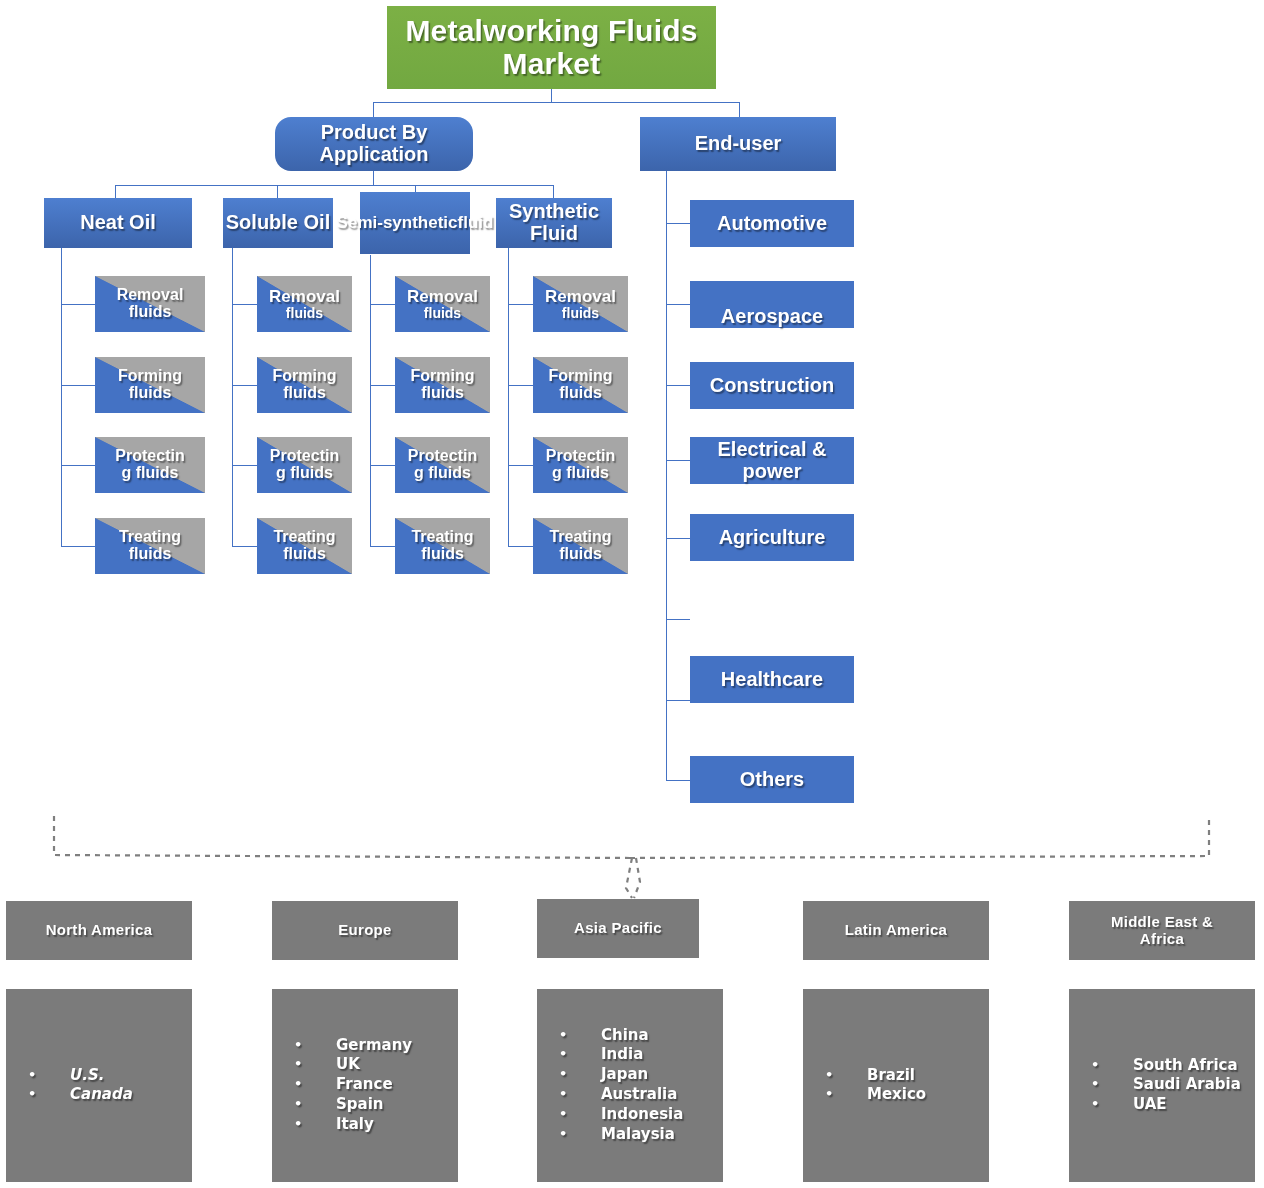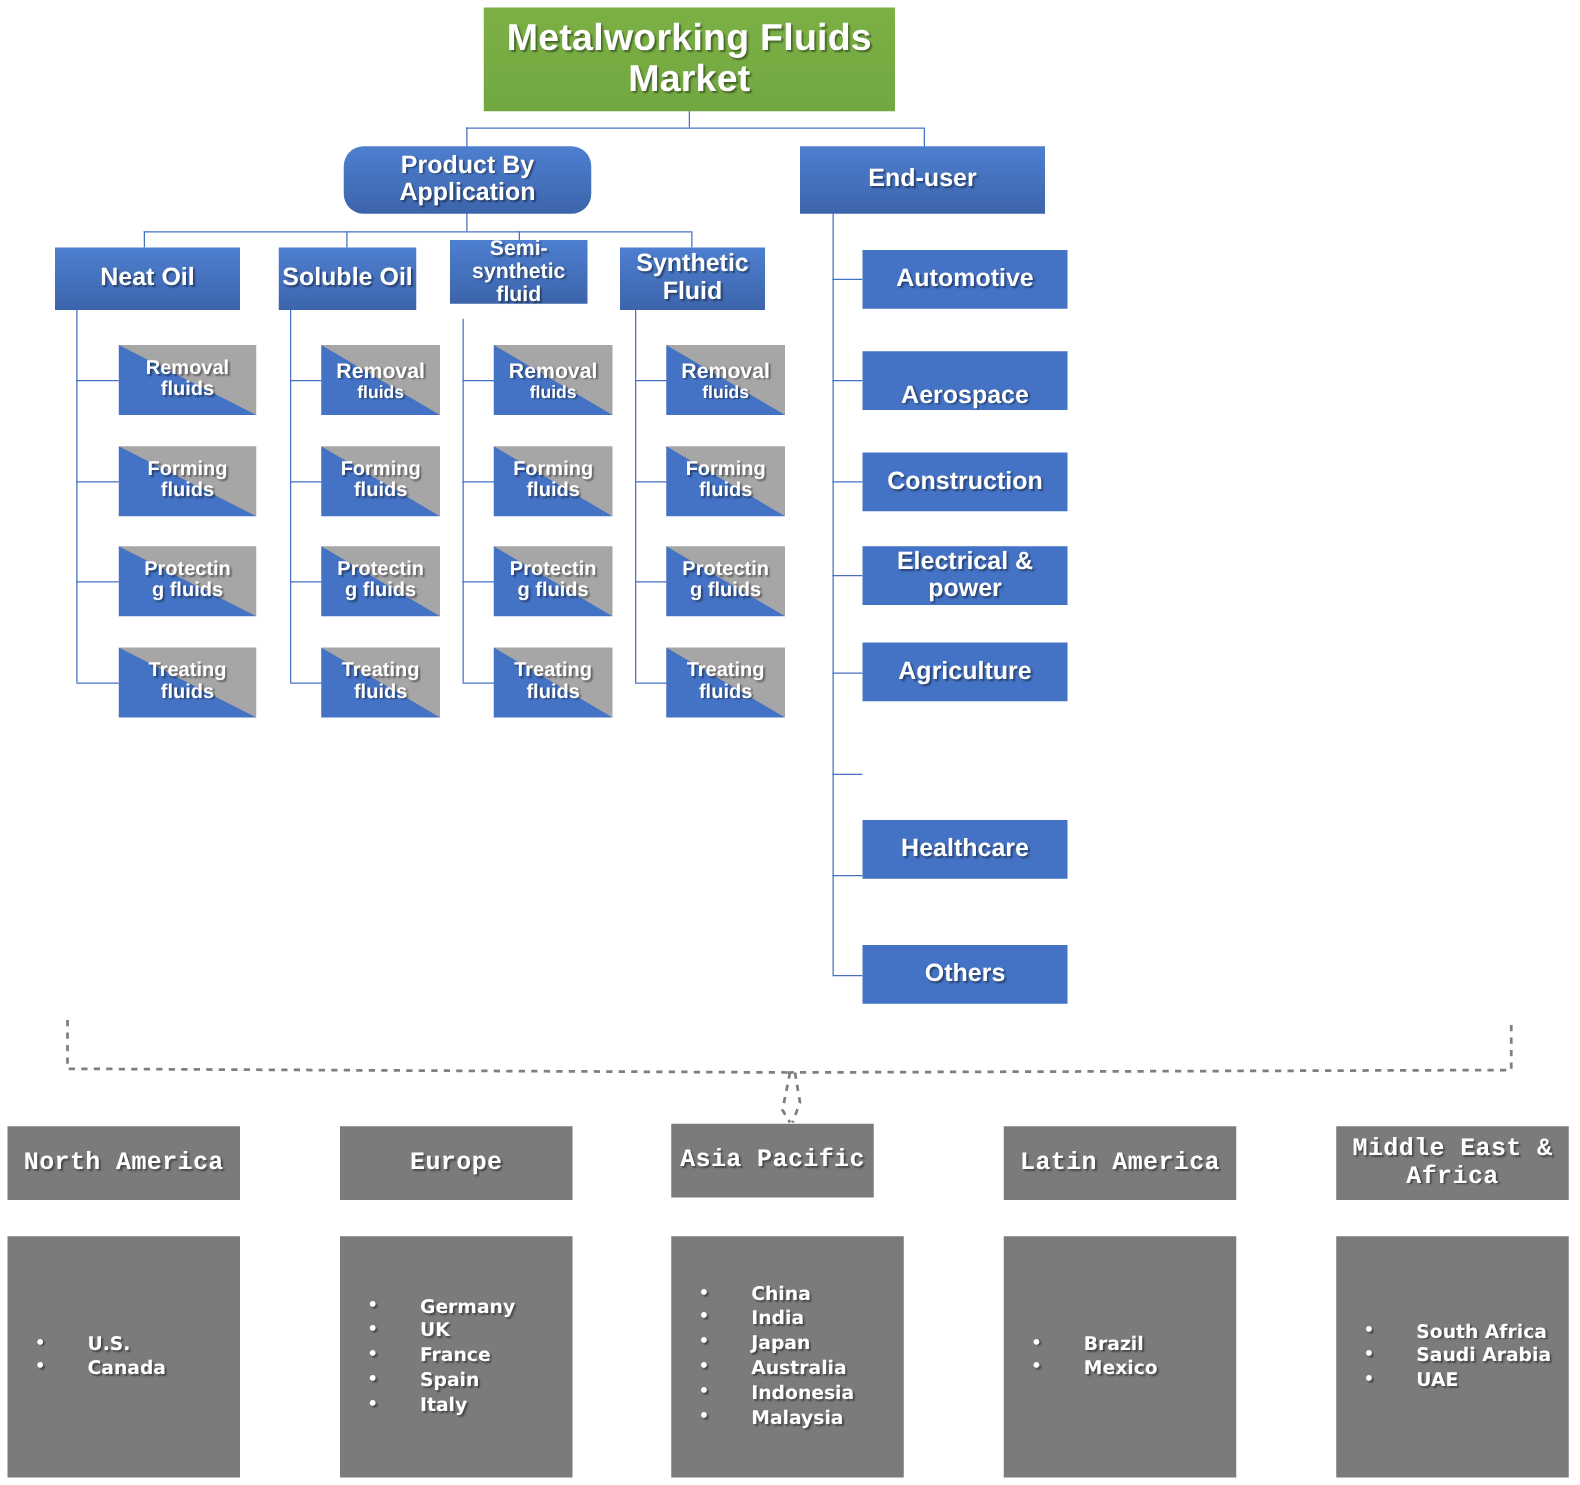--- a/index.html
+++ b/index.html
@@ -56,23 +56,23 @@
   .leaf .l1{display:block;}
   .leaf .l2{display:block;}
   .leaf.split .l1{font-size:17px;}
   .leaf.split .l2{font-size:14px;}
 
   
   .grey{
     background:#7b7b7b;
   }
   .region-head{
-    font-size:20px;
+    font-size:15px;
     letter-spacing:0.3px;
-    font-family:Liberation Mono, monospace;
+    font-family:Liberation Sans, sans-serif;
   }
   .region-body{
     display:block;
     padding:0;
   }
   .region-body ul{
     list-style:none;
     margin:0;
     padding:0;
     position:absolute;
@@ -193,21 +193,21 @@
   </div>
 
   <div class="box blue" style="left:44px;top:198px;width:148px;height:50px;">
     <span>Neat Oil</span>
   </div>
 
   <div class="box blue" style="left:223px;top:198px;width:110px;height:50px;">
     <span>Soluble Oil</span>
   </div>
 
-  <div class="box blue small" style="left:360px;top:192px;width:110px;height:51px;flex-direction:column;">
+  <div class="box blue small" style="left:360px;top:192px;width:110px;height:62px;flex-direction:row;">
     <span>Semi-</span>
     <span>synthetic</span>
     <span>fluid</span>
   </div>
 
   <div class="box blue" style="left:496px;top:198px;width:116px;height:50px;flex-direction:column;">
     <span>Synthetic</span>
     <span>Fluid</span>
   </div>
 
@@ -312,21 +312,21 @@
     <span>Asia  Pacific</span>
   </div>
   <div class="box grey region-head" style="left:803px;top:901px;width:186px;height:59px;">
     <span>Latin America</span>
   </div>
   <div class="box grey region-head" style="left:1069px;top:901px;width:186px;height:59px;flex-direction:column;">
     <span>Middle  East &amp;</span>
     <span>Africa</span>
   </div>
 
-  <div class="box grey region-body" style="left:6px;top:989px;width:186px;height:193px;">
+  <div class="box grey region-body" style="left:6px;top:989px;width:186px;height:193px;font-style:italic;">
     <ul>
       <li>U.S.</li>
       <li>Canada</li>
     </ul>
   </div>
 
   <div class="box grey region-body" style="left:272px;top:989px;width:186px;height:193px;">
     <ul>
       <li>Germany</li>
       <li>UK</li>

